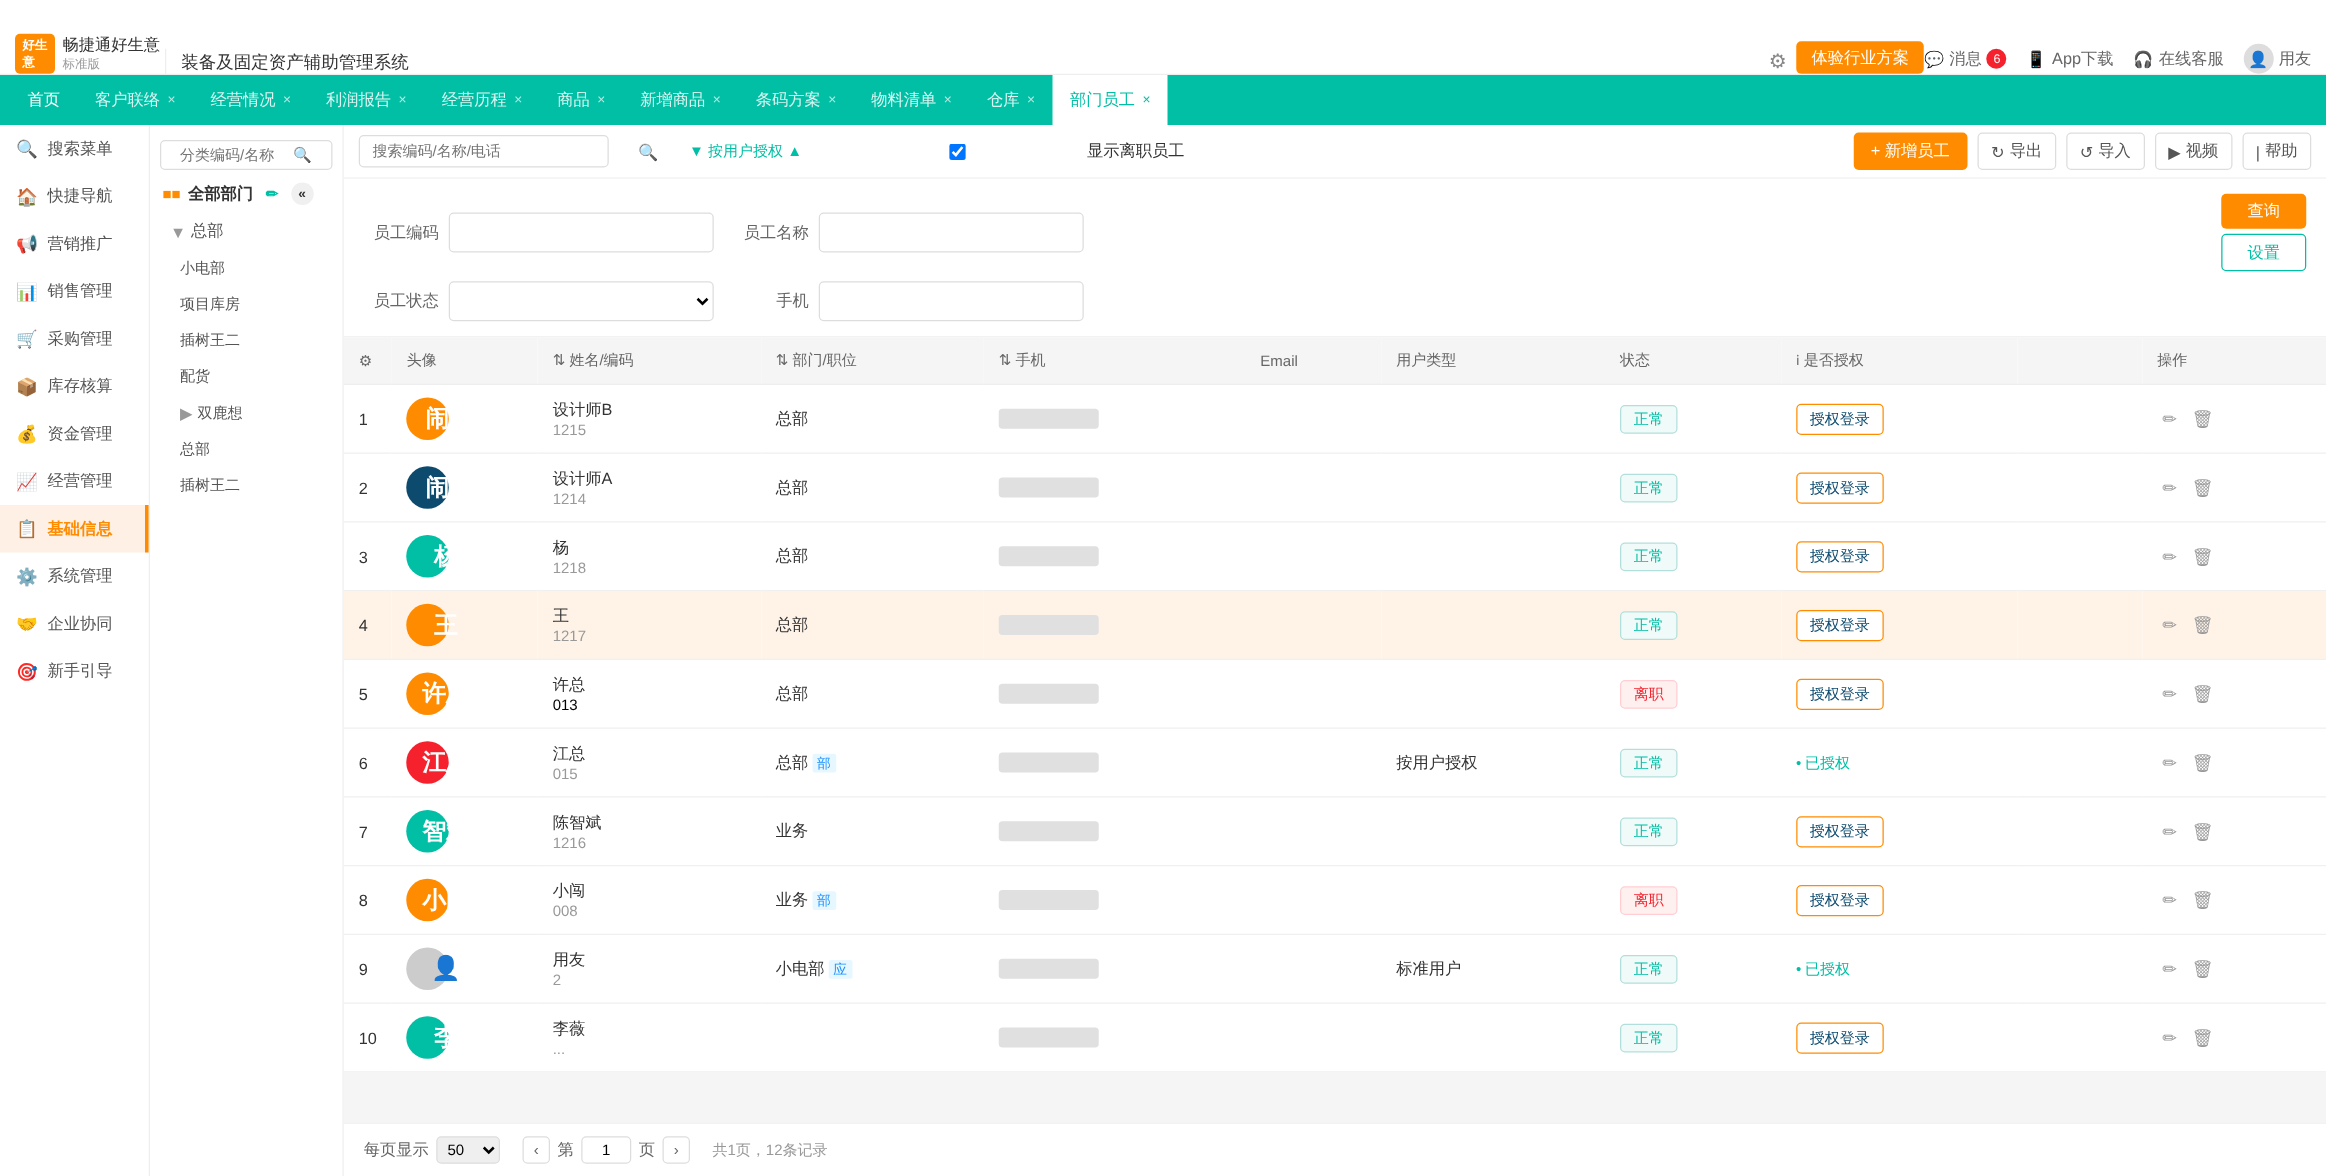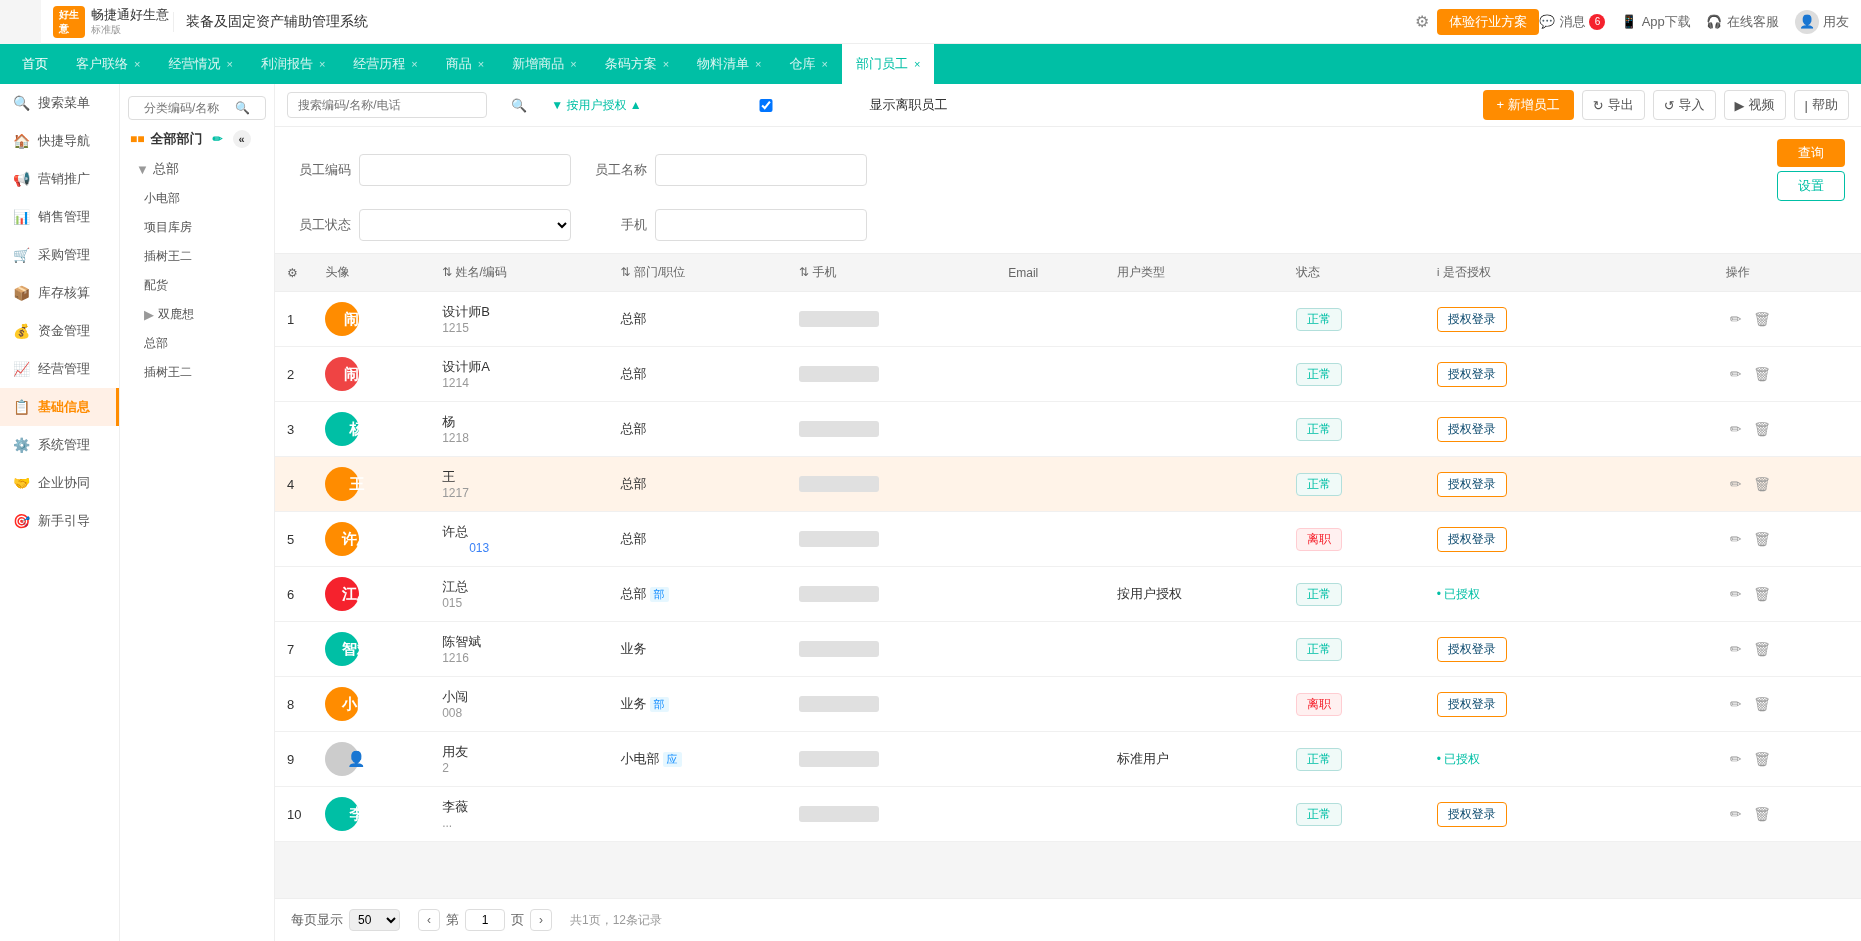--- a/index.html
+++ b/index.html
@@ -1,19 +1,19 @@
 <!DOCTYPE html>
 <html><head>
   <meta charset="utf-8">
   <style>
     * { box-sizing: border-box; margin: 0; padding: 0; font-family: "Microsoft YaHei", "PingFang SC", sans-serif; font-size: 13px; }
     body { background: #f5f5f5; display: flex; flex-direction: column; height: 100vh; overflow: hidden; }
 
     
-    .top-bar { background: #fff; height: 44px; display: flex; align-items: center; padding: 0 12px; border-bottom: 1px solid #eee; flex-shrink: 0; margin-left: 41px; }
+    .top-bar { background: #fff; height: 60px; display: flex; align-items: flex-end; padding: 0 12px; border-bottom: 1px solid #eee; flex-shrink: 0; }
     .logo-area { display: flex; align-items: center; gap: 6px; width: 120px; }
     .logo-icon { width: 32px; height: 32px; background: #ff8c00; border-radius: 4px; display: flex; align-items: center; justify-content: center; color: #fff; font-size: 10px; font-weight: bold; }
     .logo-text { font-size: 12px; color: #333; line-height: 1.3; }
     .system-title { flex: 1; font-size: 14px; color: #333; padding-left: 12px; }
     .top-bar-right { display: flex; align-items: center; gap: 16px; color: #666; }
     .top-bar-btn { display: flex; align-items: center; gap: 4px; cursor: pointer; font-size: 12px; color: #666; }
     .badge { background: #f5222d; color: #fff; border-radius: 8px; font-size: 10px; padding: 0 4px; min-width: 16px; height: 16px; display: inline-flex; align-items: center; justify-content: center; }
     .orange-btn-sm { background: #ff8c00; color: #fff; border: none; border-radius: 4px; padding: 4px 12px; cursor: pointer; font-size: 13px; }
 
     
@@ -66,21 +66,21 @@
     .btn-query { background: #ff8c00; color: #fff; border: none; border-radius: 4px; padding: 5px 20px; cursor: pointer; font-size: 13px; }
     .btn-set { background: #fff; color: #00bfa5; border: 1px solid #00bfa5; border-radius: 4px; padding: 5px 20px; cursor: pointer; font-size: 13px; }
 
     
     .table-wrapper { flex: 1; overflow-y: auto; padding: 0; }
     table { width: 100%; border-collapse: collapse; background: #fff; }
     thead tr { background: #f5f5f5; }
     th { padding: 10px 12px; text-align: left; color: #666; font-weight: normal; font-size: 12px; border-bottom: 1px solid #eee; white-space: nowrap; }
     td { padding: 10px 12px; border-bottom: 1px solid #f0f0f0; color: #333; font-size: 13px; vertical-align: middle; white-space: nowrap; }
     tr.highlighted td { background: #fff3e8; }
-    .avatar { width: 34px; height: 34px; border-radius: 50%; display: flex; align-items: center; justify-content: center; color: #fff; font-size: 15px; font-weight: bold; padding-left: 29px; }
+    .avatar { width: 34px; height: 34px; border-radius: 50%; display: flex; align-items: center; justify-content: center; color: #fff; font-size: 19px; font-weight: bold; padding-left: 29px; }
     .avatar-gray { background: #ccc; }
     .status-badge { display: inline-flex; align-items: center; padding: 2px 10px; border-radius: 4px; font-size: 12px; }
     .status-normal { background: #f0faf8; color: #00bfa5; border: 1px solid #b2dfdb; }
     .status-resign { background: #fff0f0; color: #f5222d; border: 1px solid #ffcdd2; }
     .auth-btn { border: 1px solid #ff8c00; color: #0c4a6e; background: #fff; border-radius: 4px; padding: 3px 10px; cursor: pointer; font-size: 12px; }
     .auth-granted { color: #00bfa5; font-size: 12px; }
     .auth-granted::before { content: "•"; margin-right: 3px; }
     .op-btn { background: none; border: none; cursor: pointer; color: #999; font-size: 14px; padding: 2px 4px; }
     .dept-tag { display: inline-flex; align-items: center; background: #e6f7ff; color: #1890ff; border-radius: 2px; font-size: 11px; padding: 0 4px; margin-left: 3px; }
 
@@ -320,21 +320,21 @@
     <td><button class="auth-btn">授权登录</button></td>
     <td></td>
     <td>
       <button class="op-btn" title="编辑">✏</button>
       <button class="op-btn" title="删除">🗑</button>
     </td>
   </tr>
               <tr>
     <td>2</td>
     <td>
-                  <div class="avatar" style="background:#ef4444;">闹A</div>
+                  <div class="avatar" style="background:#0c4a6e;">闹A</div>
                 </td>
     <td>
       <div style="font-weight:500;">设计师A</div>
       <div style="color:#999;font-size:12px;">1214</div>
     </td>
     <td><span>总部</span></td>
     <td><span class="blurred">██████</span></td>
     <td></td>
     <td></td>
     <td><span class="status-badge status-normal">正常</span></td>
@@ -387,21 +387,21 @@
       <button class="op-btn" title="删除">🗑</button>
     </td>
   </tr>
               <tr>
     <td>5</td>
     <td>
                   <div class="avatar" style="background:#ff8c00;">许总</div>
                 </td>
     <td>
       <div style="font-weight:500;">许总</div>
-      <div style="color:#3b82f6;font-size:12px;margin-left:27px;">013</div>
+      <div style="color:#000000;font-size:12px;">013</div>
     </td>
     <td><span>总部</span></td>
     <td><span class="blurred">██████</span></td>
     <td></td>
     <td></td>
     <td><span class="status-badge status-resign">离职</span></td>
     <td><button class="auth-btn">授权登录</button></td>
     <td></td>
     <td>
       <button class="op-btn" title="编辑">✏</button>

